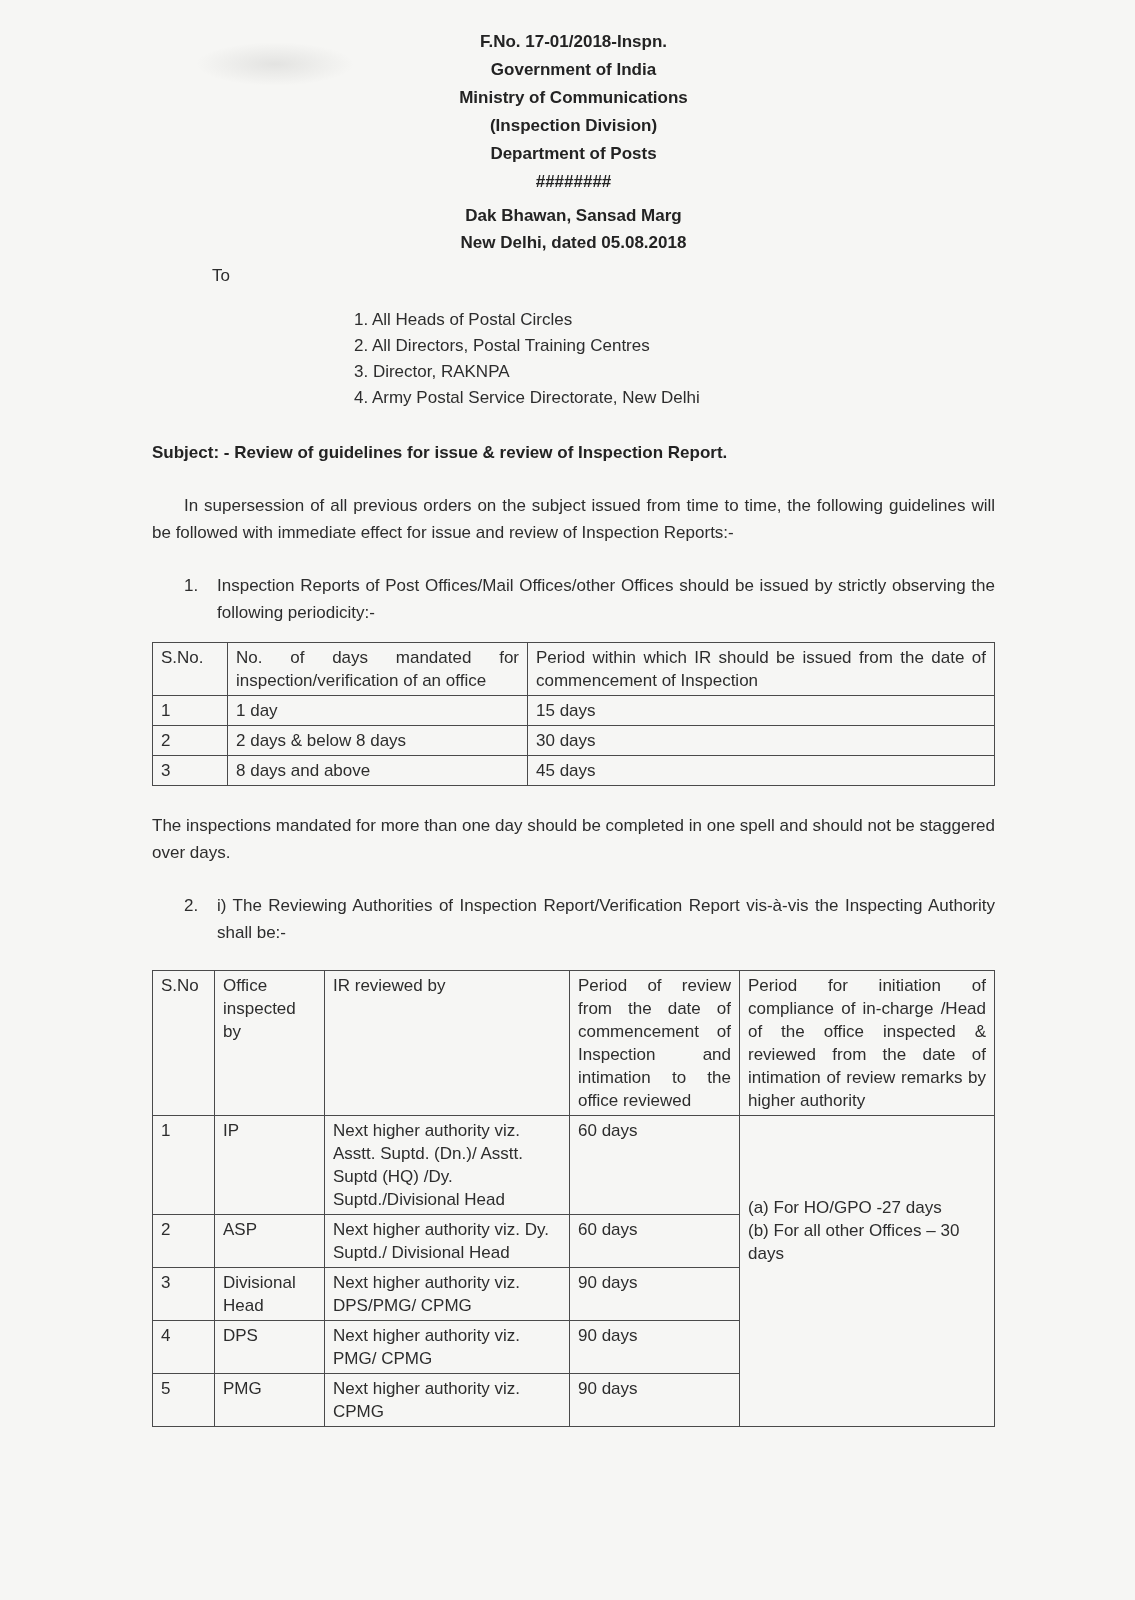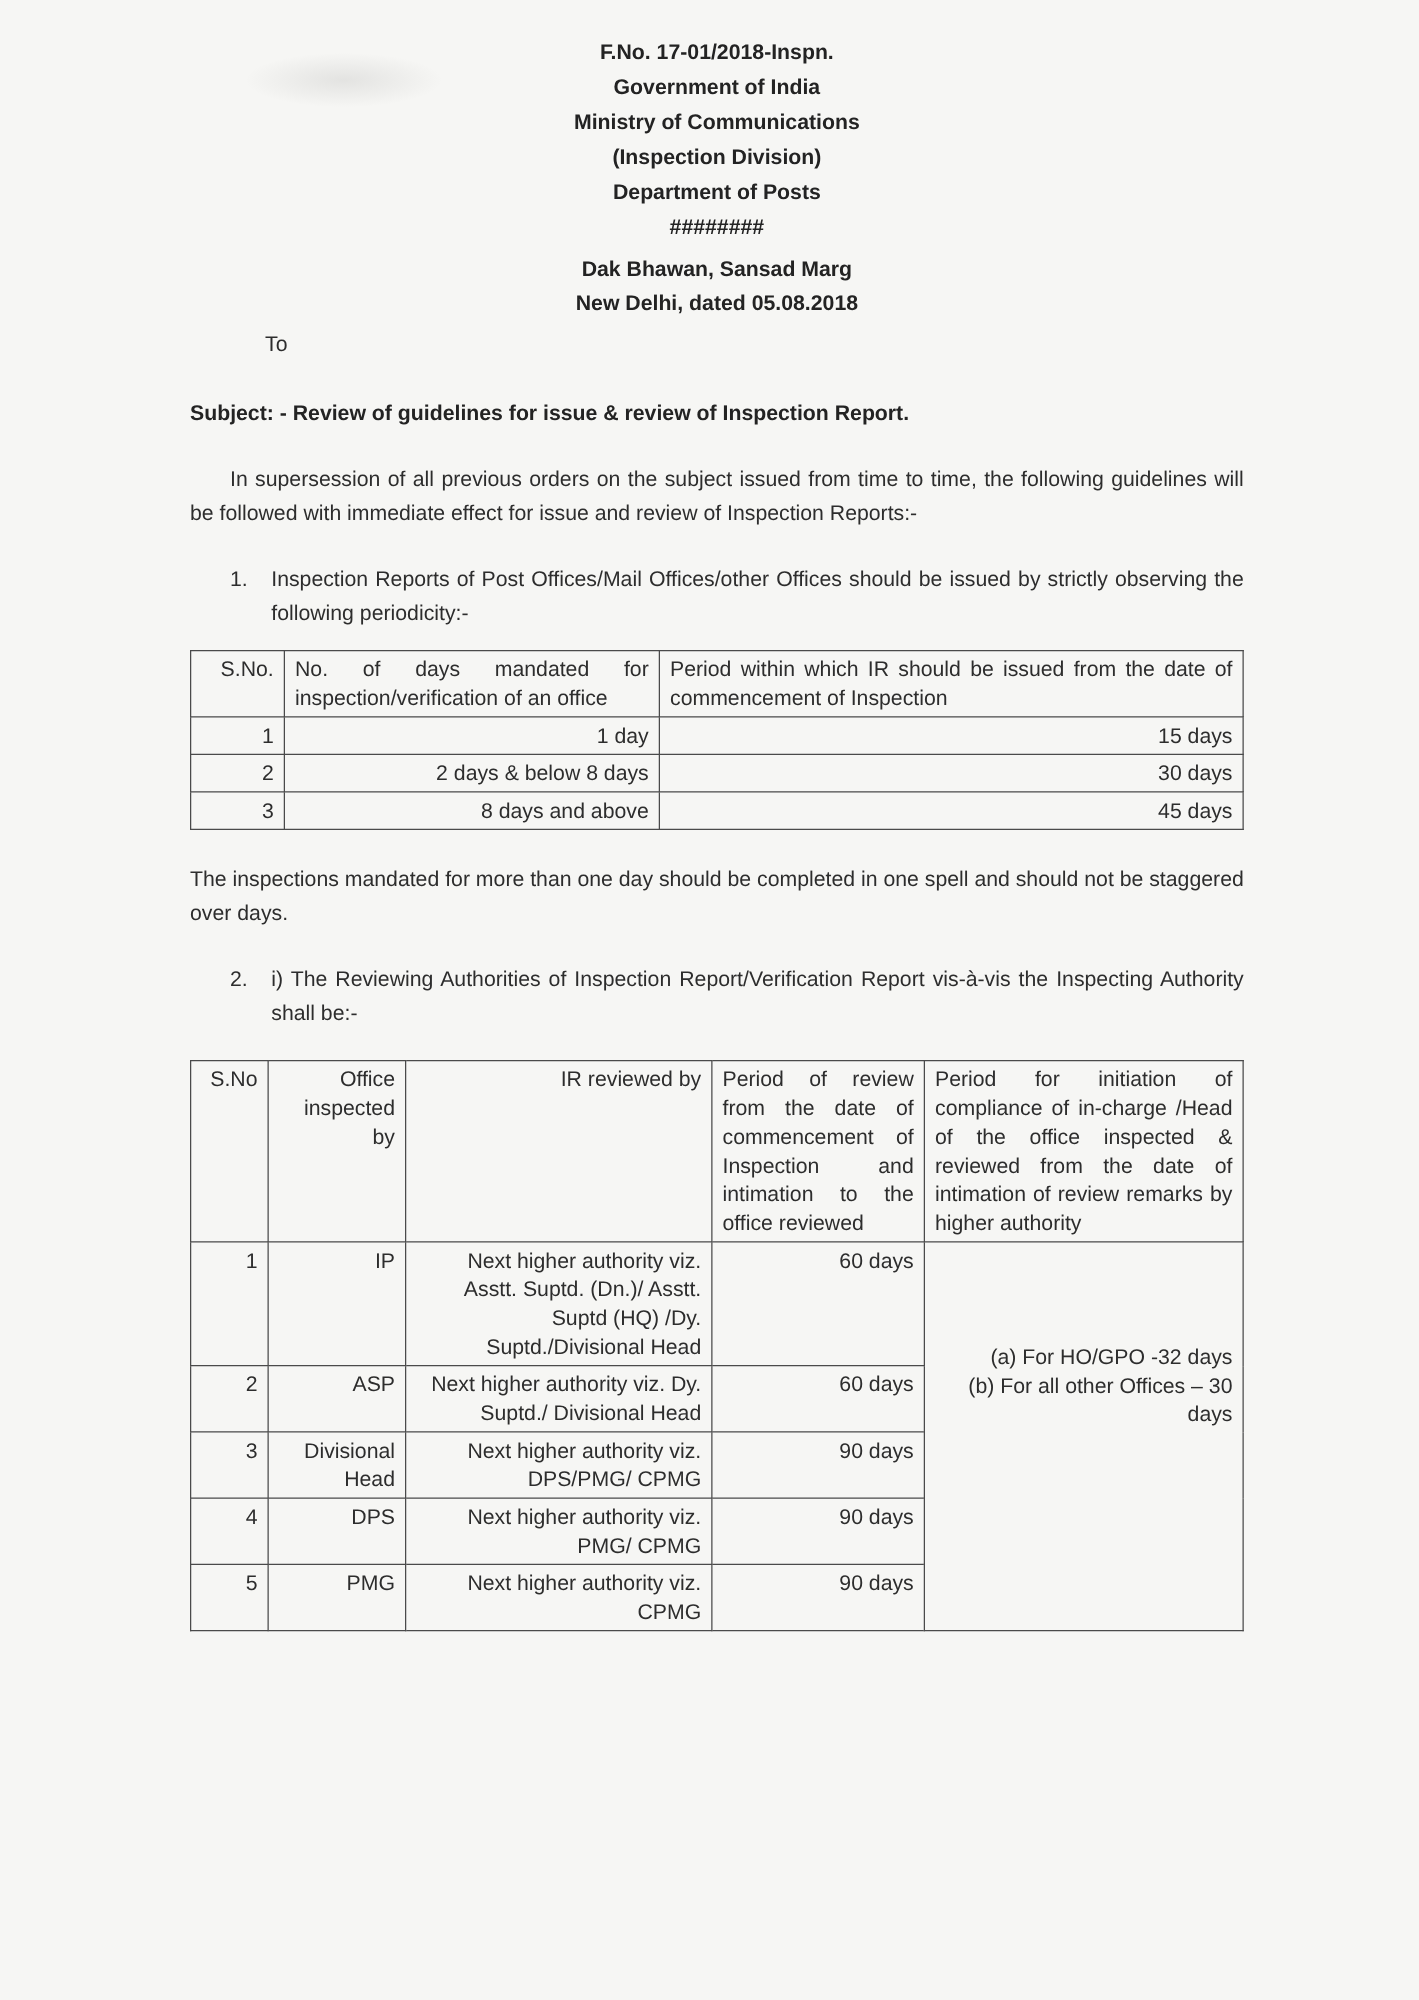--- a/index.html
+++ b/index.html
@@ -46,21 +46,21 @@
     margin-top: 16px;
     font-size: 17px;
     line-height: 23px;
     color: #2d2d2d;
     table-layout: fixed;
   }
   th, td {
     border: 1px solid #4a4a4a;
     padding: 3px 8px;
     vertical-align: top;
-    text-align: right;
+    text-align: left;
     font-weight: normal;
     overflow: hidden;
   }
   th.justify, td.justify { text-align: justify; }
   .t2 { margin-top: 24px; border-radius: 12px; }
   .merged-cell { padding-top: 80px; }
   .merged-cell .note-b { }
 </style>
 </head>
 <body>
@@ -78,20 +78,26 @@
       <div class="bold">########</div>
     </div>
 
     <div class="dispatch">
       <div class="bold">Dak Bhawan, Sansad Marg</div>
       <div class="bold">New Delhi, dated 05.08.2018</div>
     </div>
 
     <div class="to">To</div>
 
+    <div class="addressees">
+      <div>1. All Heads of Postal Circles</div>
+      <div>2. All Directors, Postal Training Centres</div>
+      <div>3. Director, RAKNPA</div>
+      <div>4. Army Postal Service Directorate, New Delhi</div>
+    </div>
 
     <div class="subject bold">Subject: - Review of guidelines for issue &amp; review of Inspection Report.</div>
 
     <p class="para indent">In supersession of all previous orders on the subject issued from time to time, the following guidelines will be followed with immediate effect for issue and review of Inspection Reports:-</p>
 
     <div class="list-item">
       <span class="num">1.</span>
       <span class="txt">Inspection Reports of Post Offices/Mail Offices/other Offices should be issued by strictly observing the following periodicity:-</span>
     </div>
 
@@ -147,21 +153,21 @@
         <th>IR reviewed by</th>
         <th class="justify">Period of review from the date of commencement of Inspection and intimation to the office reviewed</th>
         <th class="justify">Period for initiation of compliance of in-charge /Head of the office inspected &amp; reviewed from the date of intimation of review remarks by higher authority</th>
       </tr>
       <tr>
         <td>1</td>
         <td>IP</td>
         <td>Next higher authority viz. Asstt. Suptd. (Dn.)/ Asstt. Suptd (HQ) /Dy. Suptd./Divisional Head</td>
         <td>60 days</td>
         <td rowspan="5" class="merged-cell">
-          <div>(a) For HO/GPO -32 days</div>
+          <div>(a) For HO/GPO -27 days</div>
           <div class="note-b">(b) For all other Offices – 30 days</div>
         </td>
       </tr>
       <tr>
         <td>2</td>
         <td>ASP</td>
         <td>Next higher authority viz. Dy. Suptd./ Divisional Head</td>
         <td>60 days</td>
       </tr>
       <tr>

